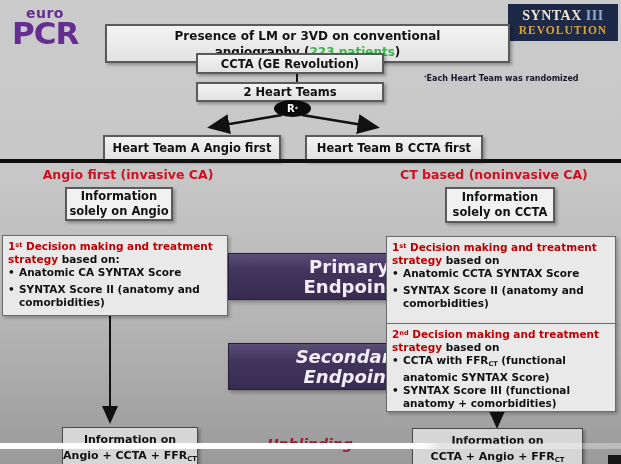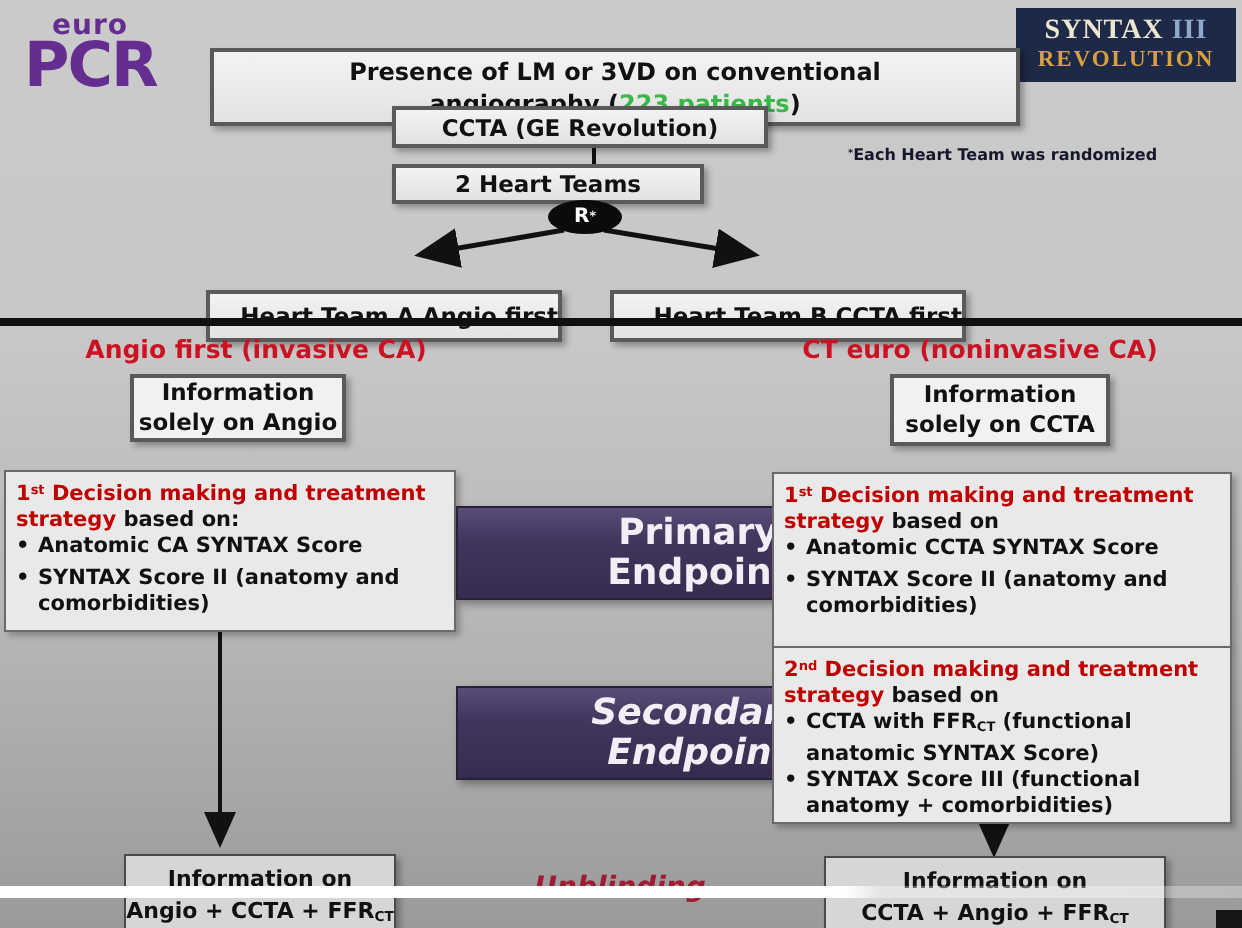--- a/index.html
+++ b/index.html
@@ -14,27 +14,27 @@
   .gbox{
     background:linear-gradient(180deg,#f3f3f3,#e2e2e2);
     border:2px solid #5a5a5a;
     box-shadow:2px 2px 3px rgba(0,0,0,0.3);
     display:flex;flex-direction:column;align-items:center;justify-content:center;
     text-align:center;font-weight:bold;z-index:2;box-sizing:border-box;
   }
   .lm-box{left:105px;top:24px;width:405px;height:39px;font-size:12px;line-height:16px;}
   .green{color:#3cb54a;}
   .ccta-box{left:196px;top:53px;width:188px;height:21px;font-size:11.5px;}
-  .teams-box{left:196px;top:82px;width:156px;height:20px;font-size:11.5px;}
+  .teams-box{left:196px;top:82px;width:188px;height:20px;font-size:11.5px;}
   .rand{
     left:274px;top:100px;width:37px;height:17px;background:#0b0b0b;color:#fff;
     border-radius:50%;display:flex;align-items:center;justify-content:center;
     font-size:10px;font-weight:bold;z-index:3;
   }
-  .team-box{top:145px;height:26px;font-size:11.5px;align-items:flex-end;}
+  .team-box{top:135px;height:26px;font-size:11.5px;}
   .team-a{left:103px;width:178px;}
   .team-b{left:305px;width:178px;}
   .note{
     left:424px;top:72px;width:178px;font-size:8px;line-height:11px;
     font-weight:bold;color:#16162c;z-index:2;
   }
   .divider{left:0;top:159px;width:621px;height:4px;background:#101010;z-index:2;}
   .col-header{font-size:12.5px;font-weight:bold;color:#cc1122;z-index:2;white-space:nowrap;}
   .hdr-left{left:38px;top:167px;width:180px;text-align:center;}
   .hdr-right{left:400px;top:167px;width:180px;text-align:center;}
@@ -146,21 +146,21 @@
     <div>Heart Team B CCTA first</div>
   </div>
 
   <div class="abs note">
     <div><sup>*</sup><span>Each Heart Team was randomized</span></div>
   </div>
 
   <div class="abs divider"></div>
 
   <div class="abs col-header hdr-left">Angio first (invasive CA)</div>
-  <div class="abs col-header hdr-right">CT euro (noninvasive CA)</div>
+  <div class="abs col-header hdr-right">CT based (noninvasive CA)</div>
 
   <div class="abs gbox info-box info-left">
     <div>Information</div>
     <div>solely on Angio</div>
   </div>
   <div class="abs gbox info-box info-right">
     <div>Information</div>
     <div>solely on CCTA</div>
   </div>
 

